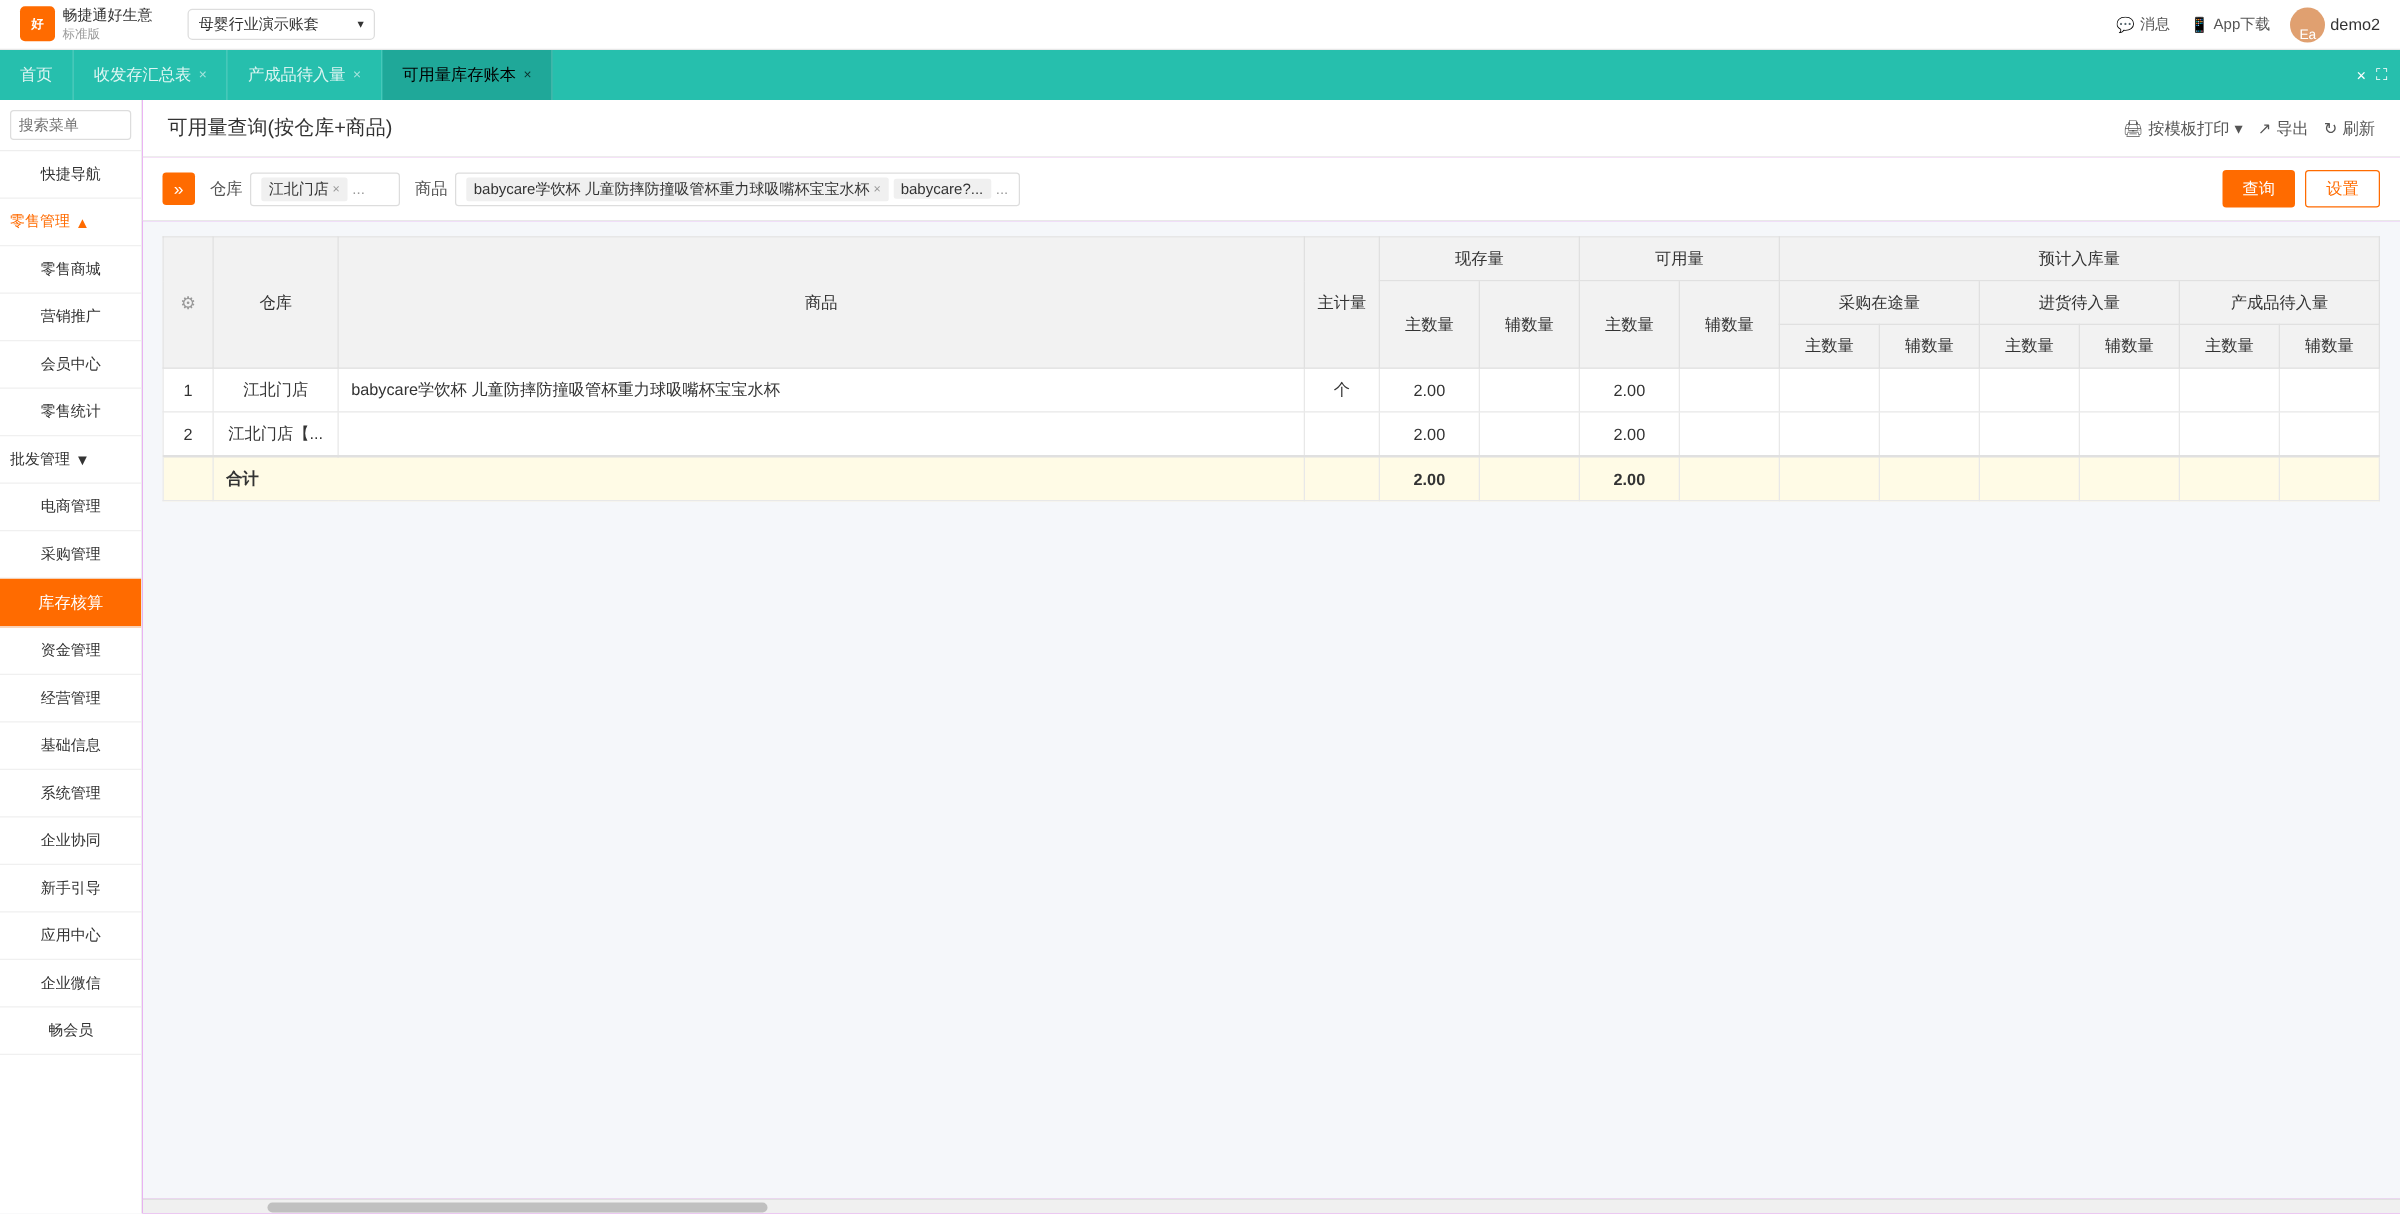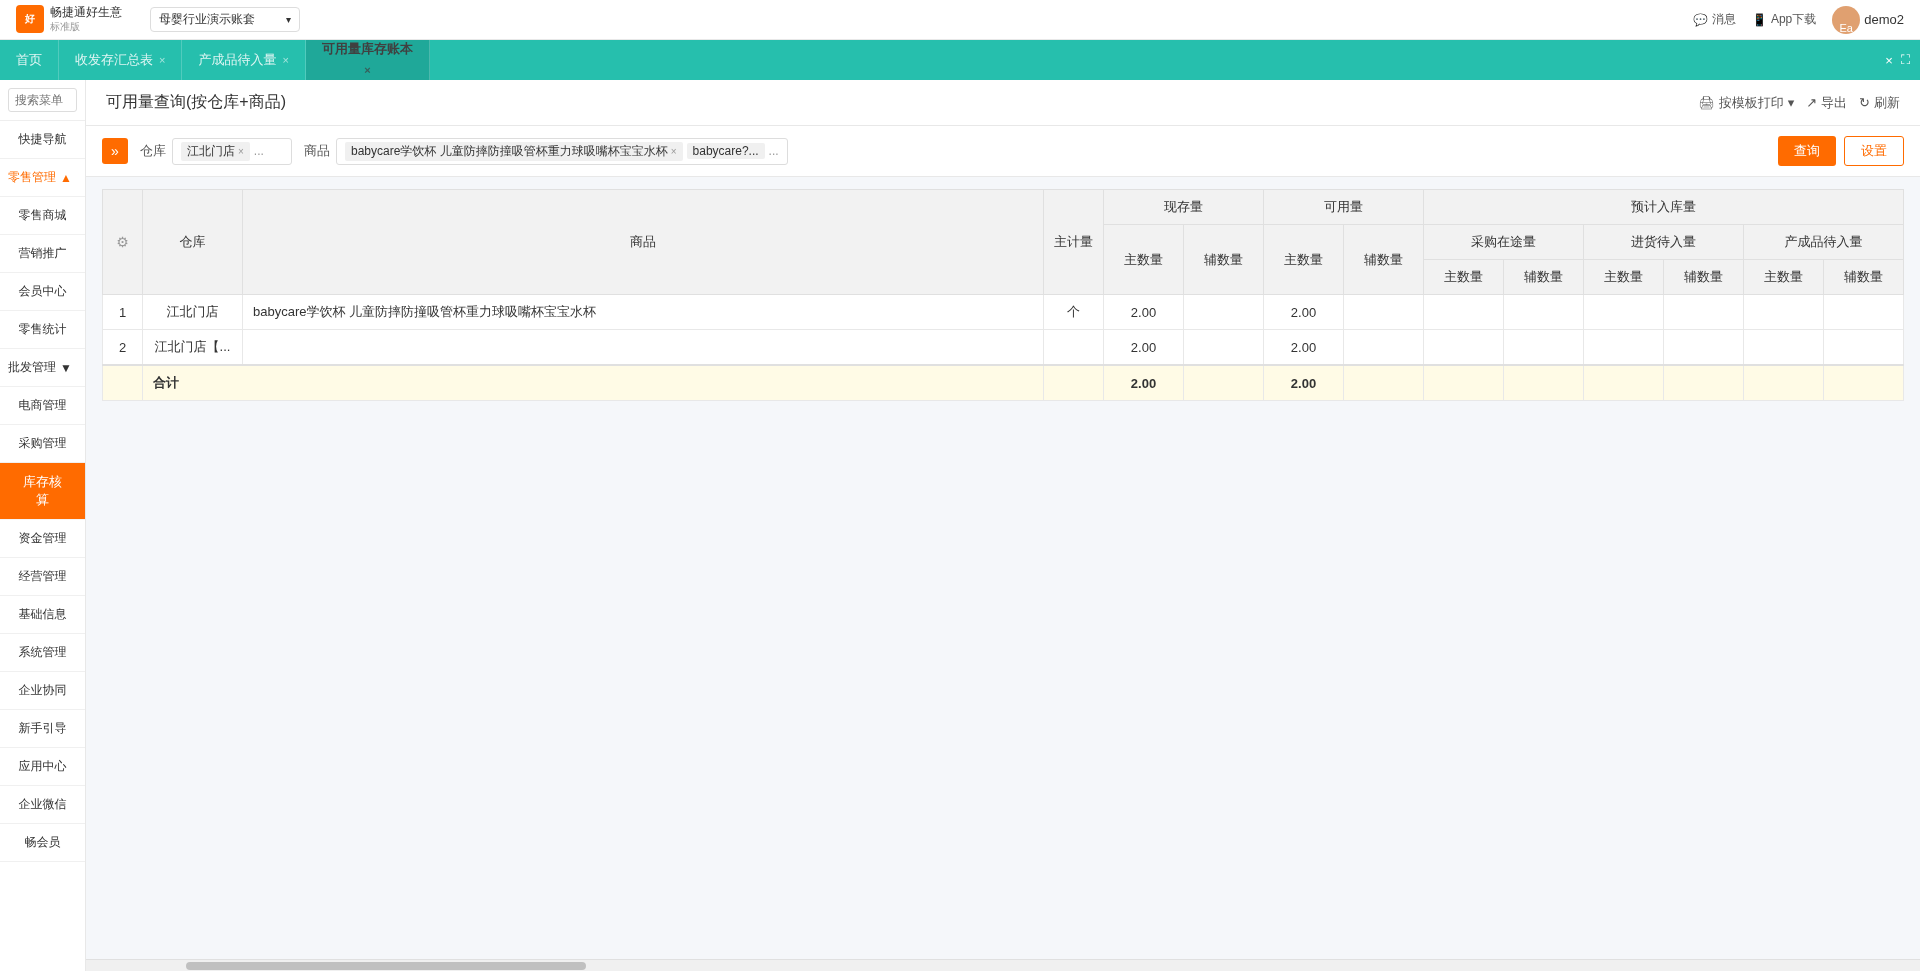--- a/index.html
+++ b/index.html
@@ -41,33 +41,32 @@
       padding: 0 16px;
       color: rgba(255,255,255,0.85);
       font-size: 13px;
       cursor: pointer;
       gap: 6px;
       border-right: 1px solid rgba(255,255,255,0.2);
       white-space: nowrap;
     }
     .nav-tab.active {
       background: #1fa899;
-      color: #404040;
-      font-weight: 700;
-      flex-direction: column;
+      color: #000000;
+      font-weight: 400;
     }
     .nav-tab .close-x { font-size: 11px; opacity: 0.7; }
     .nav-tabs-end { margin-left: auto; display: flex; align-items: center; padding: 0 10px; color: white; gap: 8px; }
 
     
     .main-layout { display: flex; flex: 1; overflow: hidden; }
 
     
     .sidebar {
-      width: 86px;
+      width: 114px;
       background: #fff;
       border-right: 1px solid #e8e8e8;
       display: flex;
       flex-direction: column;
       flex-shrink: 0;
       overflow-y: auto;
     }
     .sidebar-item {
       padding: 10px 20px;
       font-size: 13px;

